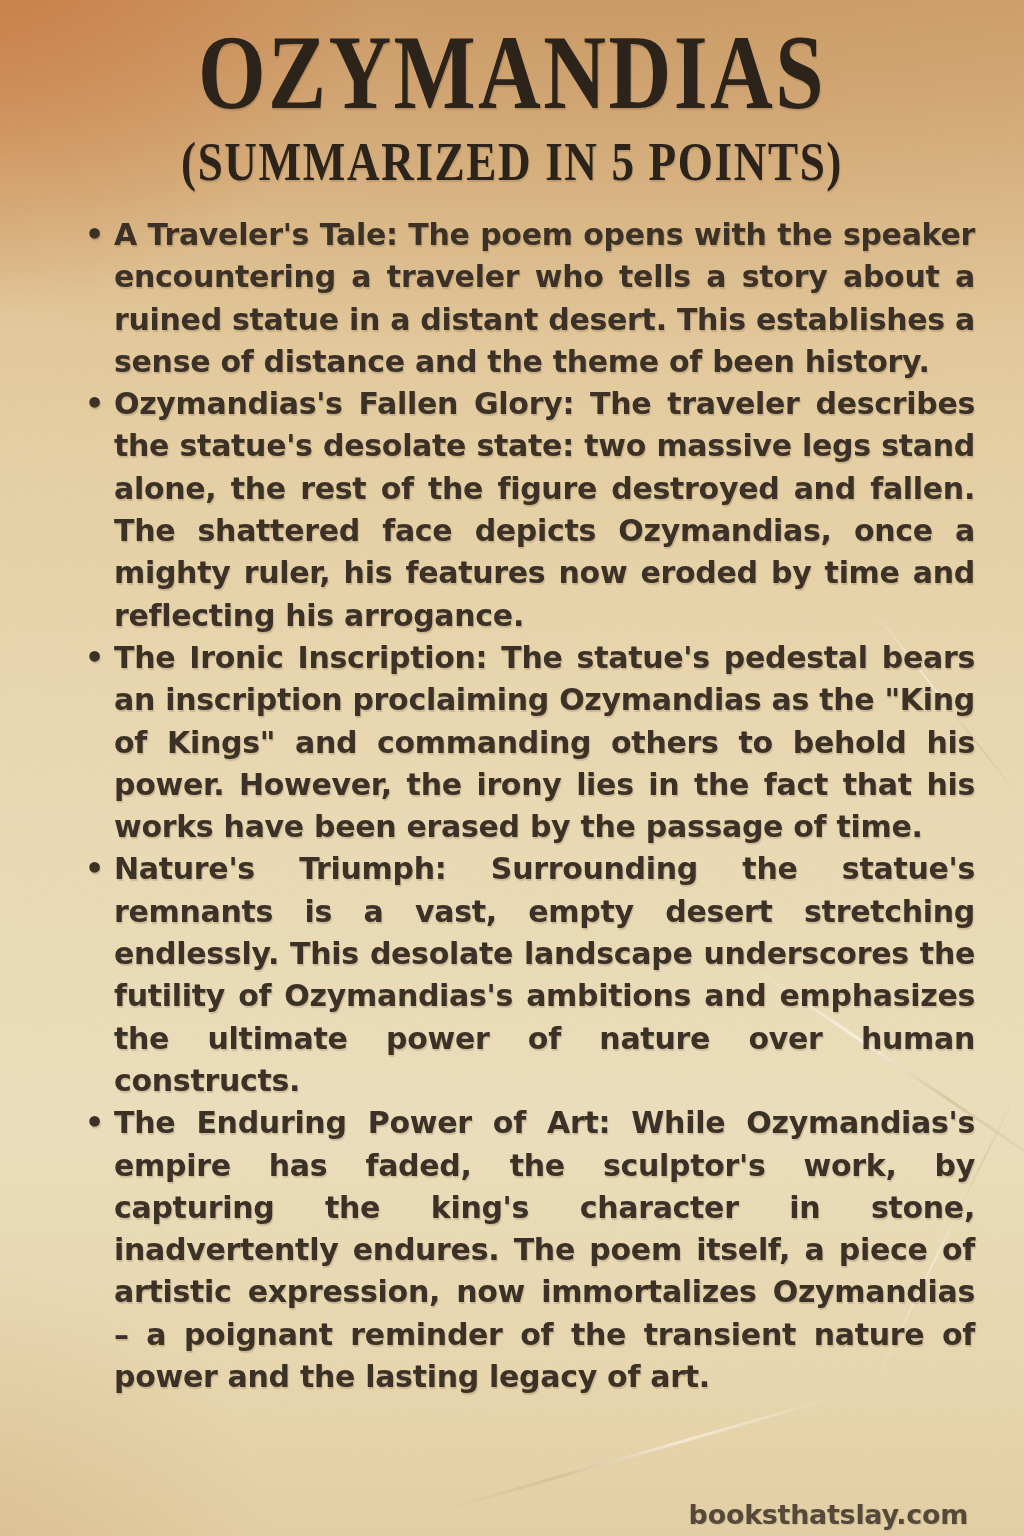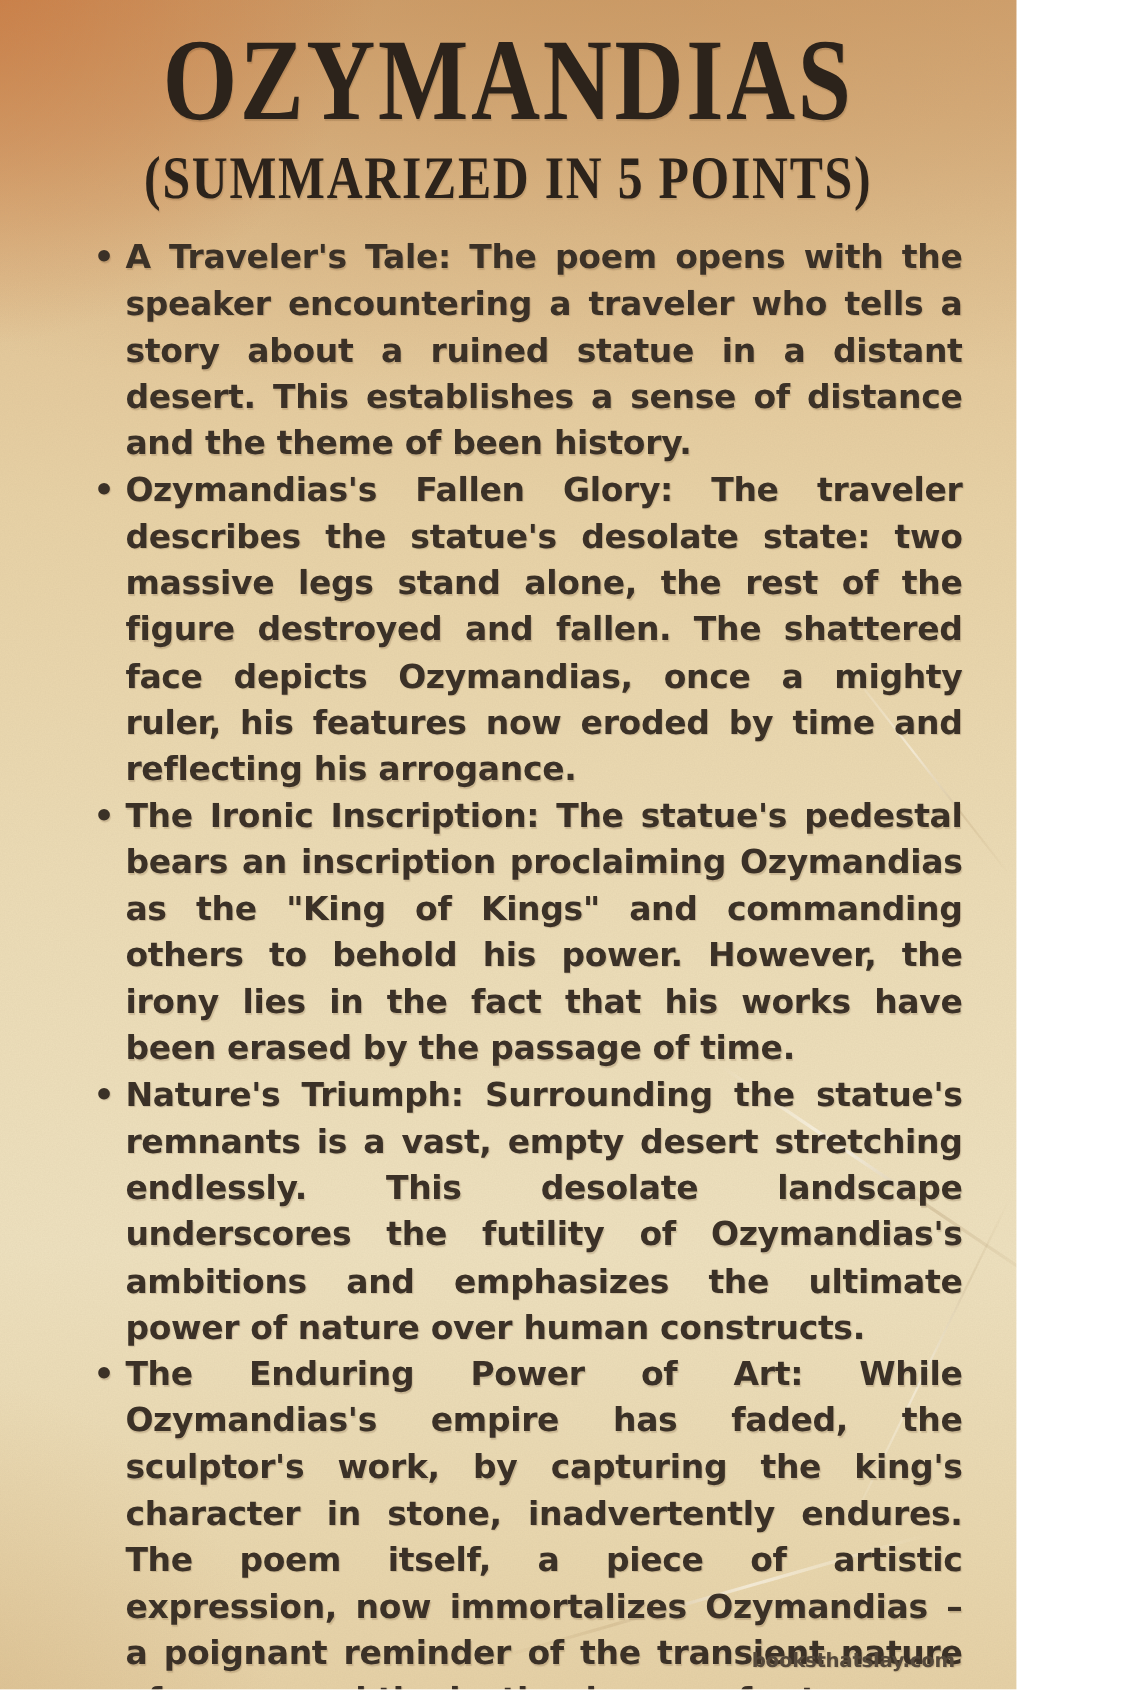--- a/index.html
+++ b/index.html
@@ -2,21 +2,21 @@
 <html><head>
 <meta charset="utf-8">
 <style>
   html, body {
     margin: 0;
     padding: 0;
     background: #ffffff;
   }
   .poster {
     position: relative;
-    width: 924px;
+    width: 1024px;
     height: 1536px;
     overflow: hidden;
     background:
       radial-gradient(ellipse 58% 34% at -4% -4%, rgba(200,110,52,0.80), rgba(200,110,52,0) 72%),
       radial-gradient(ellipse 130% 26% at 55% -2%, rgba(193,140,82,0.55), rgba(193,140,82,0) 98%),
       radial-gradient(ellipse 45% 30% at -6% 104%, rgba(196,150,92,0.30), rgba(196,150,92,0) 75%),
       linear-gradient(180deg, #d7a877 0%, #e2c394 14%, #e8d2a6 30%, #ecdcb6 52%, #eee1bf 74%, #e9d7ae 92%, #e6d1a6 100%);
     font-family: "DejaVu Sans", sans-serif;
   }
   .grain {
@@ -105,21 +105,21 @@
     position: absolute;
     left: 1px;
     top: 0;
     font-size: 30px;
   }
   .watermark {
     position: absolute;
     top: 1499px;
     right: 56px;
     font-weight: 700;
-    font-size: 18px;
+    font-size: 27px;
     letter-spacing: -0.3px;
     color: #55493b;
     text-shadow: 1px 1px 1px rgba(90,60,30,0.15);
     margin-left: 24px;
   }
 </style>
 </head>
 <body>
 
 <div class="poster">

